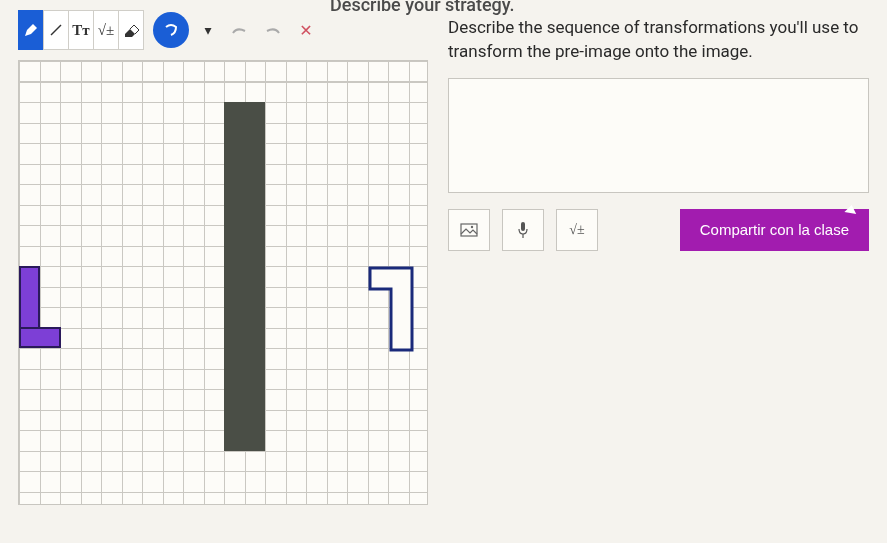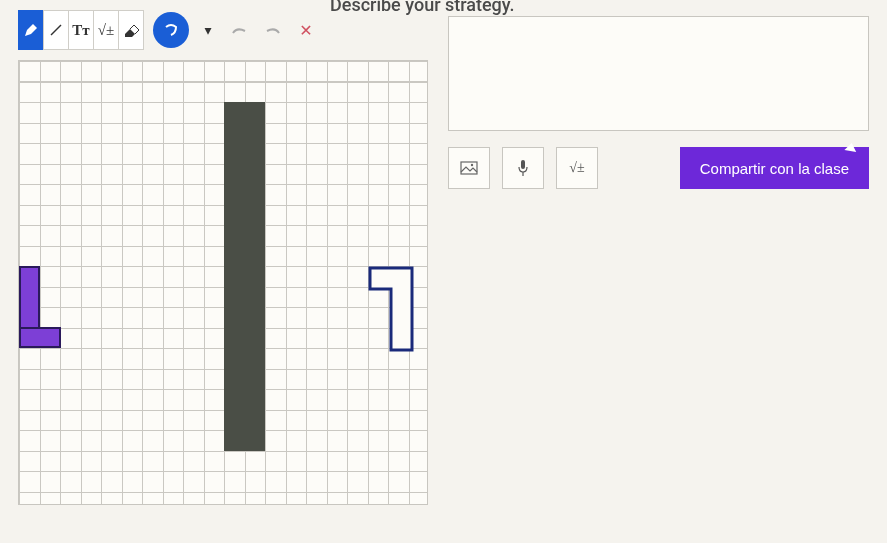--- a/index.html
+++ b/index.html
@@ -157,21 +157,21 @@
       background: #fdfcf8;
       display: flex;
       align-items: center;
       justify-content: center;
       cursor: pointer;
       font-size: 14px;
       color: #555;
     }
     .share-btn {
       margin-left: auto;
-      background: #6d28d9;
+      background: #a21caf;
       color: #fff;
       border: none;
       padding: 0 20px;
       height: 42px;
       font-size: 15px;
       cursor: pointer;
       position: relative;
     }
     .share-btn::after {
       content: '';
@@ -248,20 +248,21 @@
       </div>
       <div class="outline-7">
         <svg width="46" height="86" viewBox="0 0 46 86">
           <path d="M2 2 L44 2 L44 84 L23 84 L23 23 L2 23 Z" fill="#fdfcf8" stroke="#1a2a7a" stroke-width="3"></path>
         </svg>
       </div>
     </div>
   </div>
 
   <div class="right-panel">
+    <p class="instructions">Describe the sequence of transformations you'll use to transform the pre-image onto the image.</p>
 
     <textarea class="response-box" style=""></textarea>
 
     <div class="response-toolbar">
       <div class="resp-btn">
         <svg width="18" height="14" viewBox="0 0 18 14">
             <rect x="1" y="1" width="16" height="12" fill="none" stroke="#666" stroke-width="1.2"></rect>
             <polyline points="1,11 6,6 10,10 13,7 17,11" fill="none" stroke="#666" stroke-width="1.2"></polyline>
             <circle cx="12" cy="4" r="1.2" fill="#666"></circle>
           </svg>

